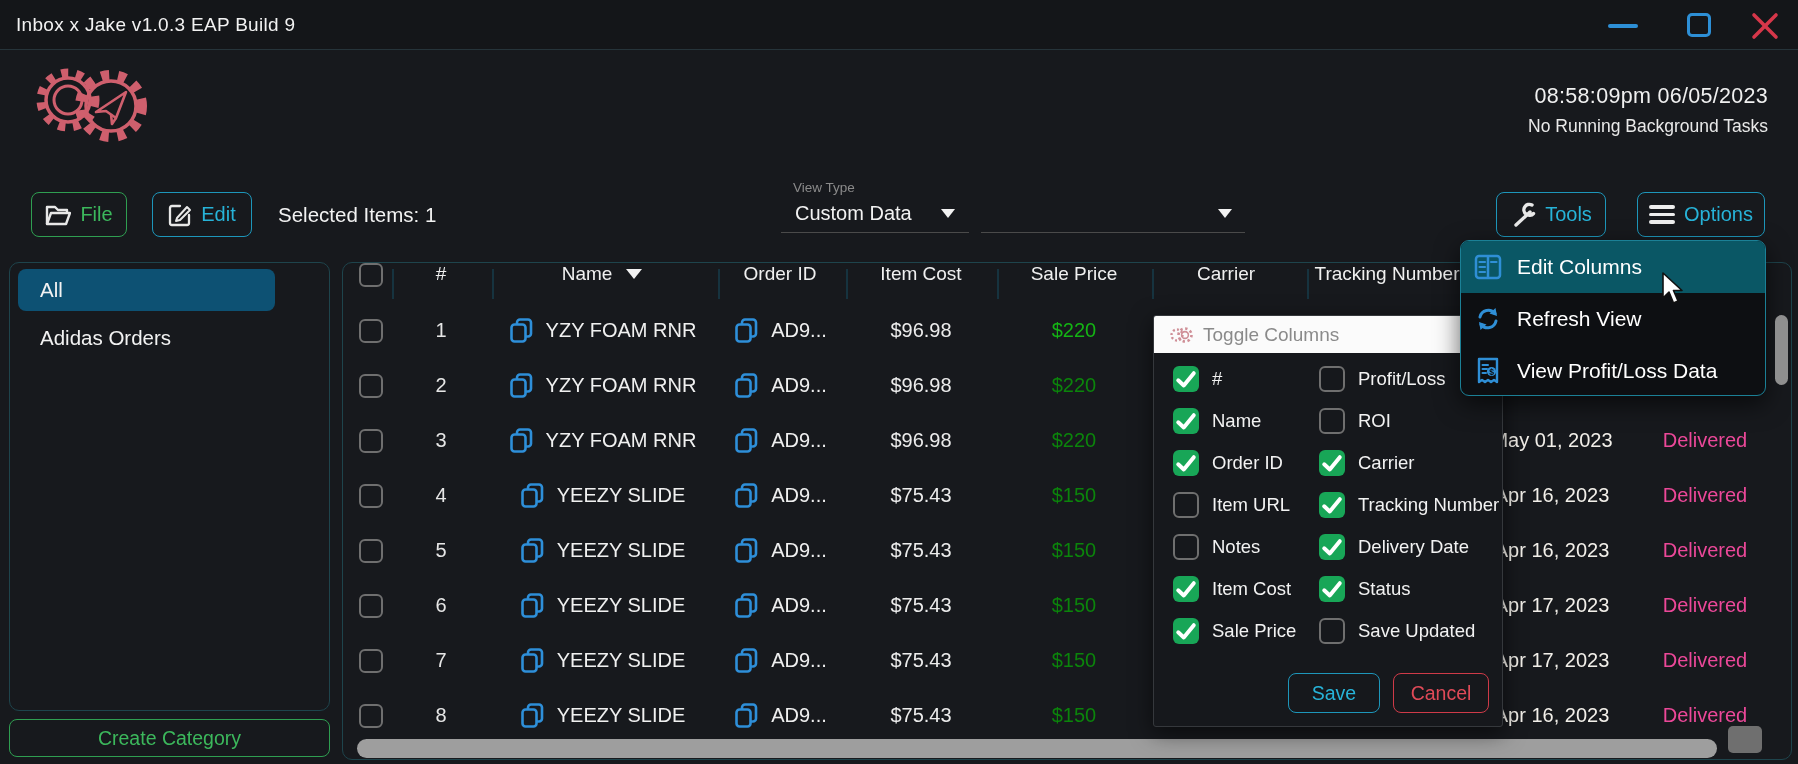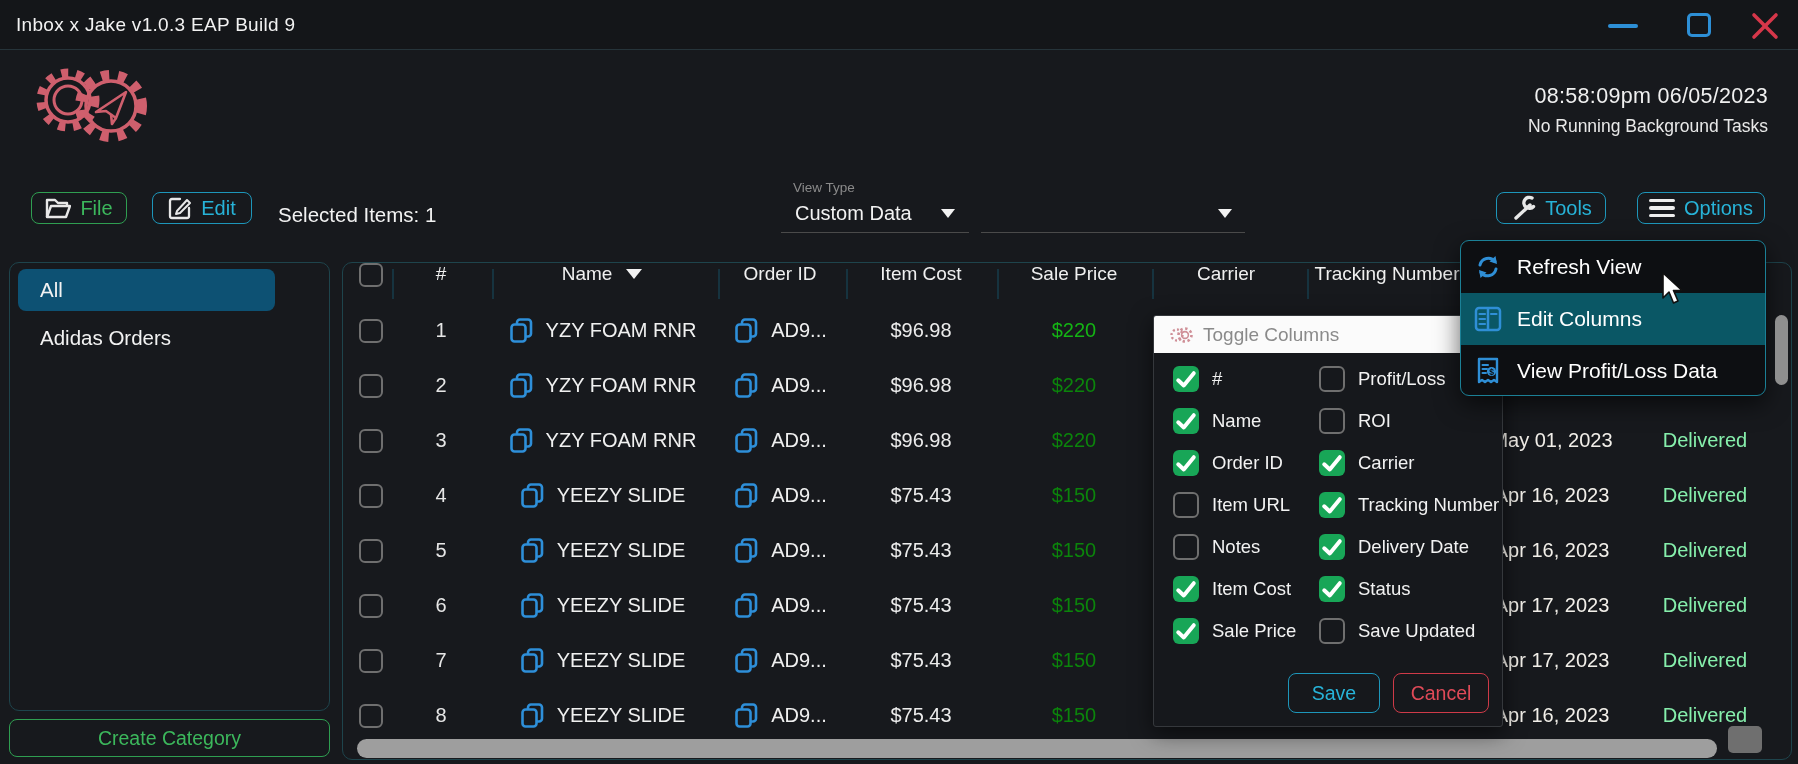--- a/index.html
+++ b/index.html
@@ -19,21 +19,21 @@
   
   .nav { position:absolute; left:195px; top:86px; display:flex; gap:31px; font-size:22px; }
   .nav .nav-item { color:#f2f2f2; padding-bottom:8px; letter-spacing:.3px; }
   .nav .nav-item.active { border-bottom:3px solid #d6202c; }
   .clock { position:absolute; right:30px; top:84px; text-align:right; }
   .clock .time { font-size:21.5px; letter-spacing:.3px; }
   .clock .status { font-size:17.5px; margin-top:7px; color:#e9e9e9; }
   .logo { position:absolute; left:28px; top:54px; }
 
   
-  .tbtn { position:absolute; top:192px; height:32px; display:flex; align-items:center;
+  .tbtn { position:absolute; top:192px; height:45px; display:flex; align-items:center;
     justify-content:center; gap:9px; border-radius:8px; background:transparent; font-size:20px; }
   .btn-file    { left:31px;   width:96px;  border:1.5px solid #2f9e51; color:#3cb85c; }
   .btn-edit    { left:152px;  width:100px; border:1.5px solid #1d96ba; color:#27b3d8; }
   .btn-tools   { left:1496px; width:110px; border:1.5px solid #1d96ba; color:#27b3d8; }
   .btn-options { left:1637px; width:128px; border:1.5px solid #1d96ba; color:#27b3d8; }
   .selected-items { position:absolute; left:278px; top:203px; font-size:20.5px; color:#f2f2f2; }
   .field { position:absolute; border-bottom:1px solid #4a4a4a; }
   .viewtype { left:781px; top:178px; width:188px; height:55px; }
   .viewtype .lbl { position:absolute; left:12px; top:2px; font-size:13.5px; color:#8a8a8a; }
   .viewtype .val { position:absolute; left:14px; top:24px; font-size:20px; color:#f2f2f2; }
@@ -77,21 +77,21 @@
   .hl-date { left:1124px; width:170px; }
   .hl-stat { left:1294px; width:136px; }
   .sort-arrow { width:0; height:0; border-left:8px solid transparent; border-right:8px solid transparent;
     border-top:10px solid #f2f2f2; }
   .rows { position:absolute; left:0; top:40px; width:100%; }
   .trow { position:relative; width:100%; height:55px; }
   .cell { top:0; height:55px; font-size:20px; }
   .cell.c-name, .cell.c-ord { gap:11px; }
   .c-cost { color:#ececec; } .c-num { color:#e6e6e6; }
   .c-sale { color:#0b840b; } .c-sale.bright { color:#14b314; }
-  .c-date { color:#f2efe9; } .c-stat { color:#86efac; }
+  .c-date { color:#f2efe9; } .c-stat { color:#ec4899; }
   .checkbox { width:24px; height:24px; border:2.5px solid #6f6f6f; border-radius:6px; background:transparent; }
 
   
   .vscroll-thumb { position:absolute; left:1775px; top:315px; width:13px; height:70px;
     background:#8f8f8f; border-radius:7px; }
   .hscroll-thumb { position:absolute; left:357px; top:739px; width:1360px; height:19px;
     background:#9e9e9e; border-radius:10px; }
   .scroll-corner { position:absolute; left:1728px; top:726px; width:34px; height:27px;
     background:#6f6f6f; border-radius:5px; }
 
@@ -569,44 +569,44 @@
   <div class="toggle-item">
     <div class="cb unchecked"></div>
     <span class="cb-label">Save Updated</span>
   </div>
 </div>
     <div class="btn-save">Save</div>
     <div class="btn-cancel">Cancel</div>
   </div>
 
   <div class="options-menu">
-    <div class="menu-item">
-      <svg width="30" height="30" viewBox="0 0 30 30">
-        <path d="M7,13 a8.5,8.5 0 0 1 15,-3.5" fill="none" stroke="#2f8fd6" stroke-width="3" stroke-linecap="round"></path>
-        <polygon points="22.5,4 24,12 16.5,9.5" fill="#2f8fd6"></polygon>
-        <path d="M23,17 a8.5,8.5 0 0 1 -15,3.5" fill="none" stroke="#2f8fd6" stroke-width="3" stroke-linecap="round"></path>
-        <polygon points="7.5,26 6,18 13.5,20.5" fill="#2f8fd6"></polygon>
-      </svg>
-      <span>Refresh View</span>
-    </div>
     <div class="menu-item highlighted">
       <svg width="30" height="30" viewBox="0 0 30 30">
         <rect x="3" y="4" width="24" height="22" rx="3" fill="none" stroke="#2f8fd6" stroke-width="2.5"></rect>
         <line x1="15" y1="4" x2="15" y2="26" stroke="#2f8fd6" stroke-width="2.5"></line>
         <g stroke="#2f8fd6" stroke-width="2.2" stroke-linecap="round">
           <line x1="6.5" y1="10" x2="12" y2="10"></line>
             <line x1="6.5" y1="15" x2="12" y2="15"></line>
           <line x1="6.5" y1="20" x2="12" y2="20"></line>
             <line x1="18" y1="10" x2="23.5" y2="10"></line>
         </g>
       </svg>
       <span>Edit Columns</span>
     </div>
     <div class="menu-item">
       <svg width="30" height="30" viewBox="0 0 30 30">
+        <path d="M7,13 a8.5,8.5 0 0 1 15,-3.5" fill="none" stroke="#2f8fd6" stroke-width="3" stroke-linecap="round"></path>
+        <polygon points="22.5,4 24,12 16.5,9.5" fill="#2f8fd6"></polygon>
+        <path d="M23,17 a8.5,8.5 0 0 1 -15,3.5" fill="none" stroke="#2f8fd6" stroke-width="3" stroke-linecap="round"></path>
+        <polygon points="7.5,26 6,18 13.5,20.5" fill="#2f8fd6"></polygon>
+      </svg>
+      <span>Refresh View</span>
+    </div>
+    <div class="menu-item">
+      <svg width="30" height="30" viewBox="0 0 30 30">
         <path d="M6,3 L24,3 L24,26 L21,24 L18,26 L15,24 L12,26 L9,24 L6,26 Z" fill="none" stroke="#2f8fd6" stroke-width="2.4" stroke-linejoin="round"></path>
         <g stroke="#2f8fd6" stroke-width="2" stroke-linecap="round">
           <line x1="9.5" y1="9" x2="15" y2="9"></line>
             <line x1="9.5" y1="13" x2="14" y2="13"></line>
             <line x1="9.5" y1="17" x2="13" y2="17"></line>
         </g>
         <circle cx="18.5" cy="15.5" r="4.6" fill="#2f8fd6"></circle>
         <text x="18.5" y="18.6" font-size="8.5" font-family="Liberation Sans, sans-serif" fill="#0d0f12" text-anchor="middle" font-weight="bold">$</text>
       </svg>
       <span>View Profit/Loss Data</span>

